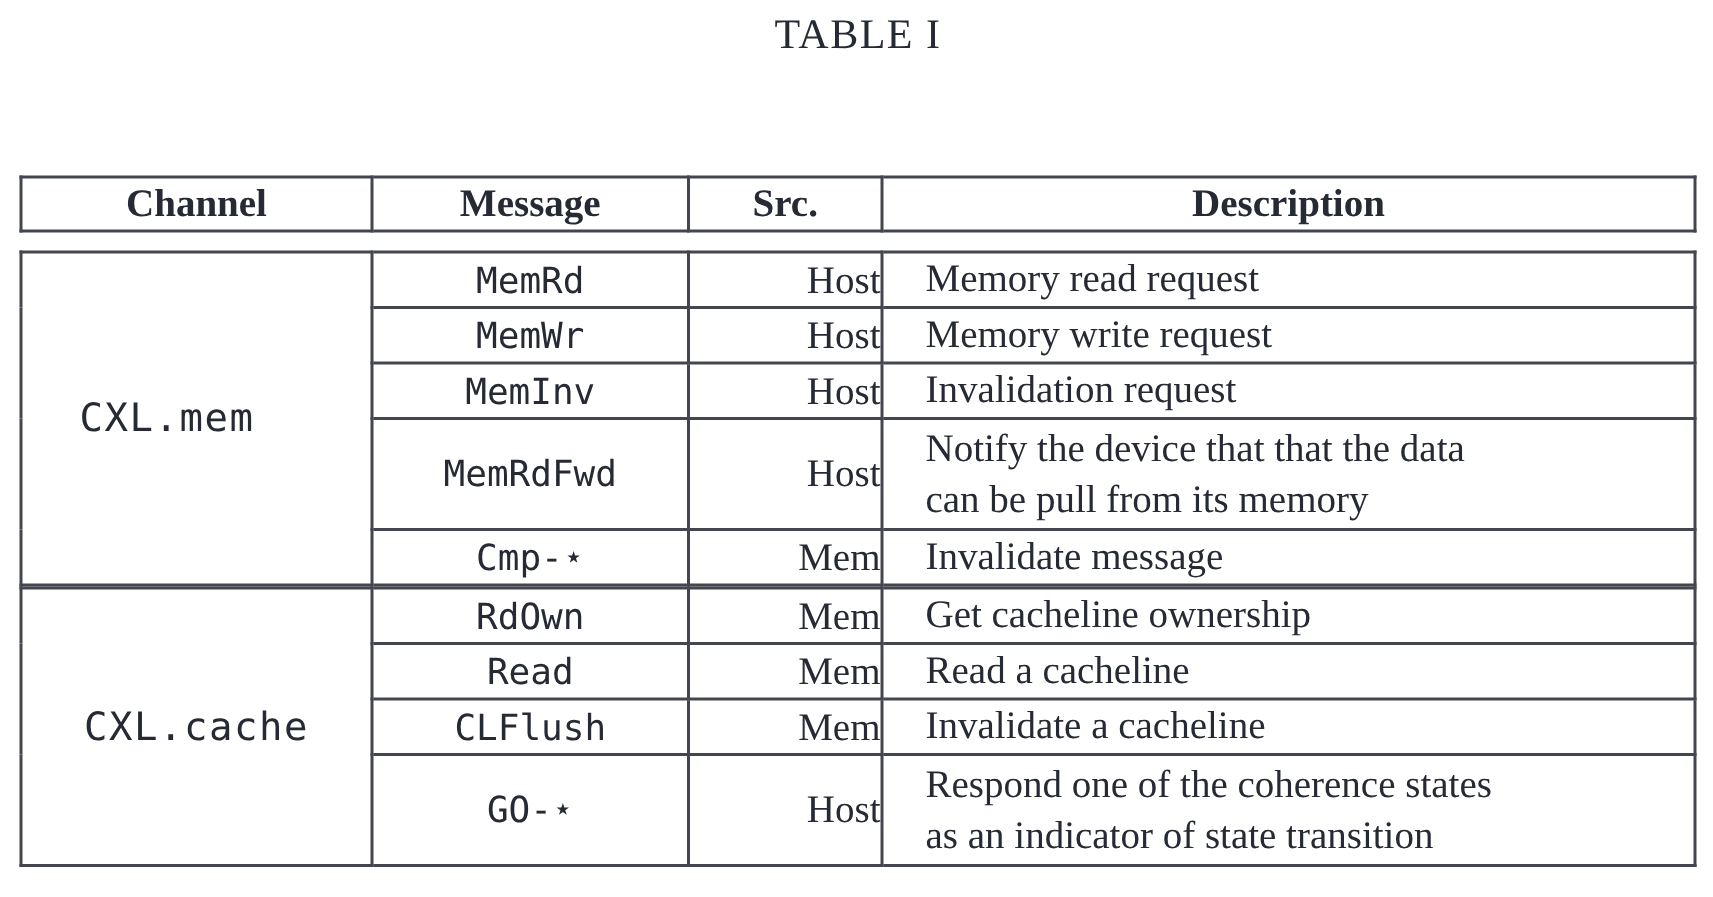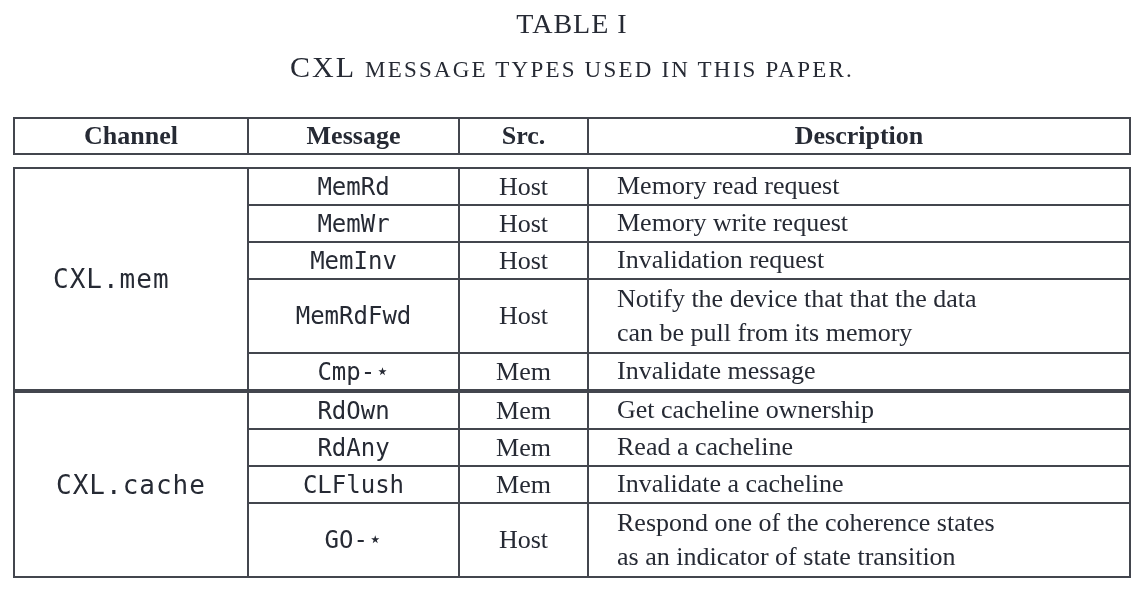--- a/index.html
+++ b/index.html
@@ -64,21 +64,21 @@
   td{font-size:26px;}
   td.mono{
     font-family:"DejaVu Sans Mono","Liberation Mono",monospace;
     font-size:24px;
     text-align:center;
   }
   td.channel{
     font-size:26px;
     letter-spacing:1px;
   }
-  td.src{text-align:center;}
+  td.src{text-align:right;}
   td.desc{
     text-align:left;
     padding-left:28px;
     line-height:1.32;
     white-space:pre-line;
   }
   tr.single td{height:37px;}
   tr.double td{height:74px;}
   .watermark{
     position:absolute;
@@ -91,23 +91,20 @@
     margin-top:36px;
   }
 </style>
 </head>
 <body>
 
 <div class="page">
 
   <div class="title">TABLE I</div>
 
-  <div class="caption">
-    <span class="cap-big">CXL</span><span class="cap-small">MESSAGE TYPES USED IN THIS PAPER.</span>
-  </div>
 
   <div class="tablewrap">
 
     <table>
       <colgroup>
           <col style="width:234px">
           <col style="width:211px">
           <col style="width:129px">
           <col>
         </colgroup>
@@ -169,21 +166,21 @@
           <col>
         </colgroup>
       <tbody>
           <tr class="single">
         <td class="mono channel" rowspan="4" style="text-align:center;">CXL.cache</td>
         <td class="mono">RdOwn</td>
         <td class="src">Mem</td>
         <td class="desc">Get cacheline ownership</td>
       </tr>
       <tr class="single">
-        <td class="mono">RdAny</td>
+        <td class="mono">Read</td>
         <td class="src">Mem</td>
         <td class="desc">Read a cacheline</td>
       </tr>
       <tr class="single">
         <td class="mono">CLFlush</td>
         <td class="src">Mem</td>
         <td class="desc">Invalidate a cacheline</td>
       </tr>
       <tr class="double">
         <td class="mono">GO-⋆</td>

